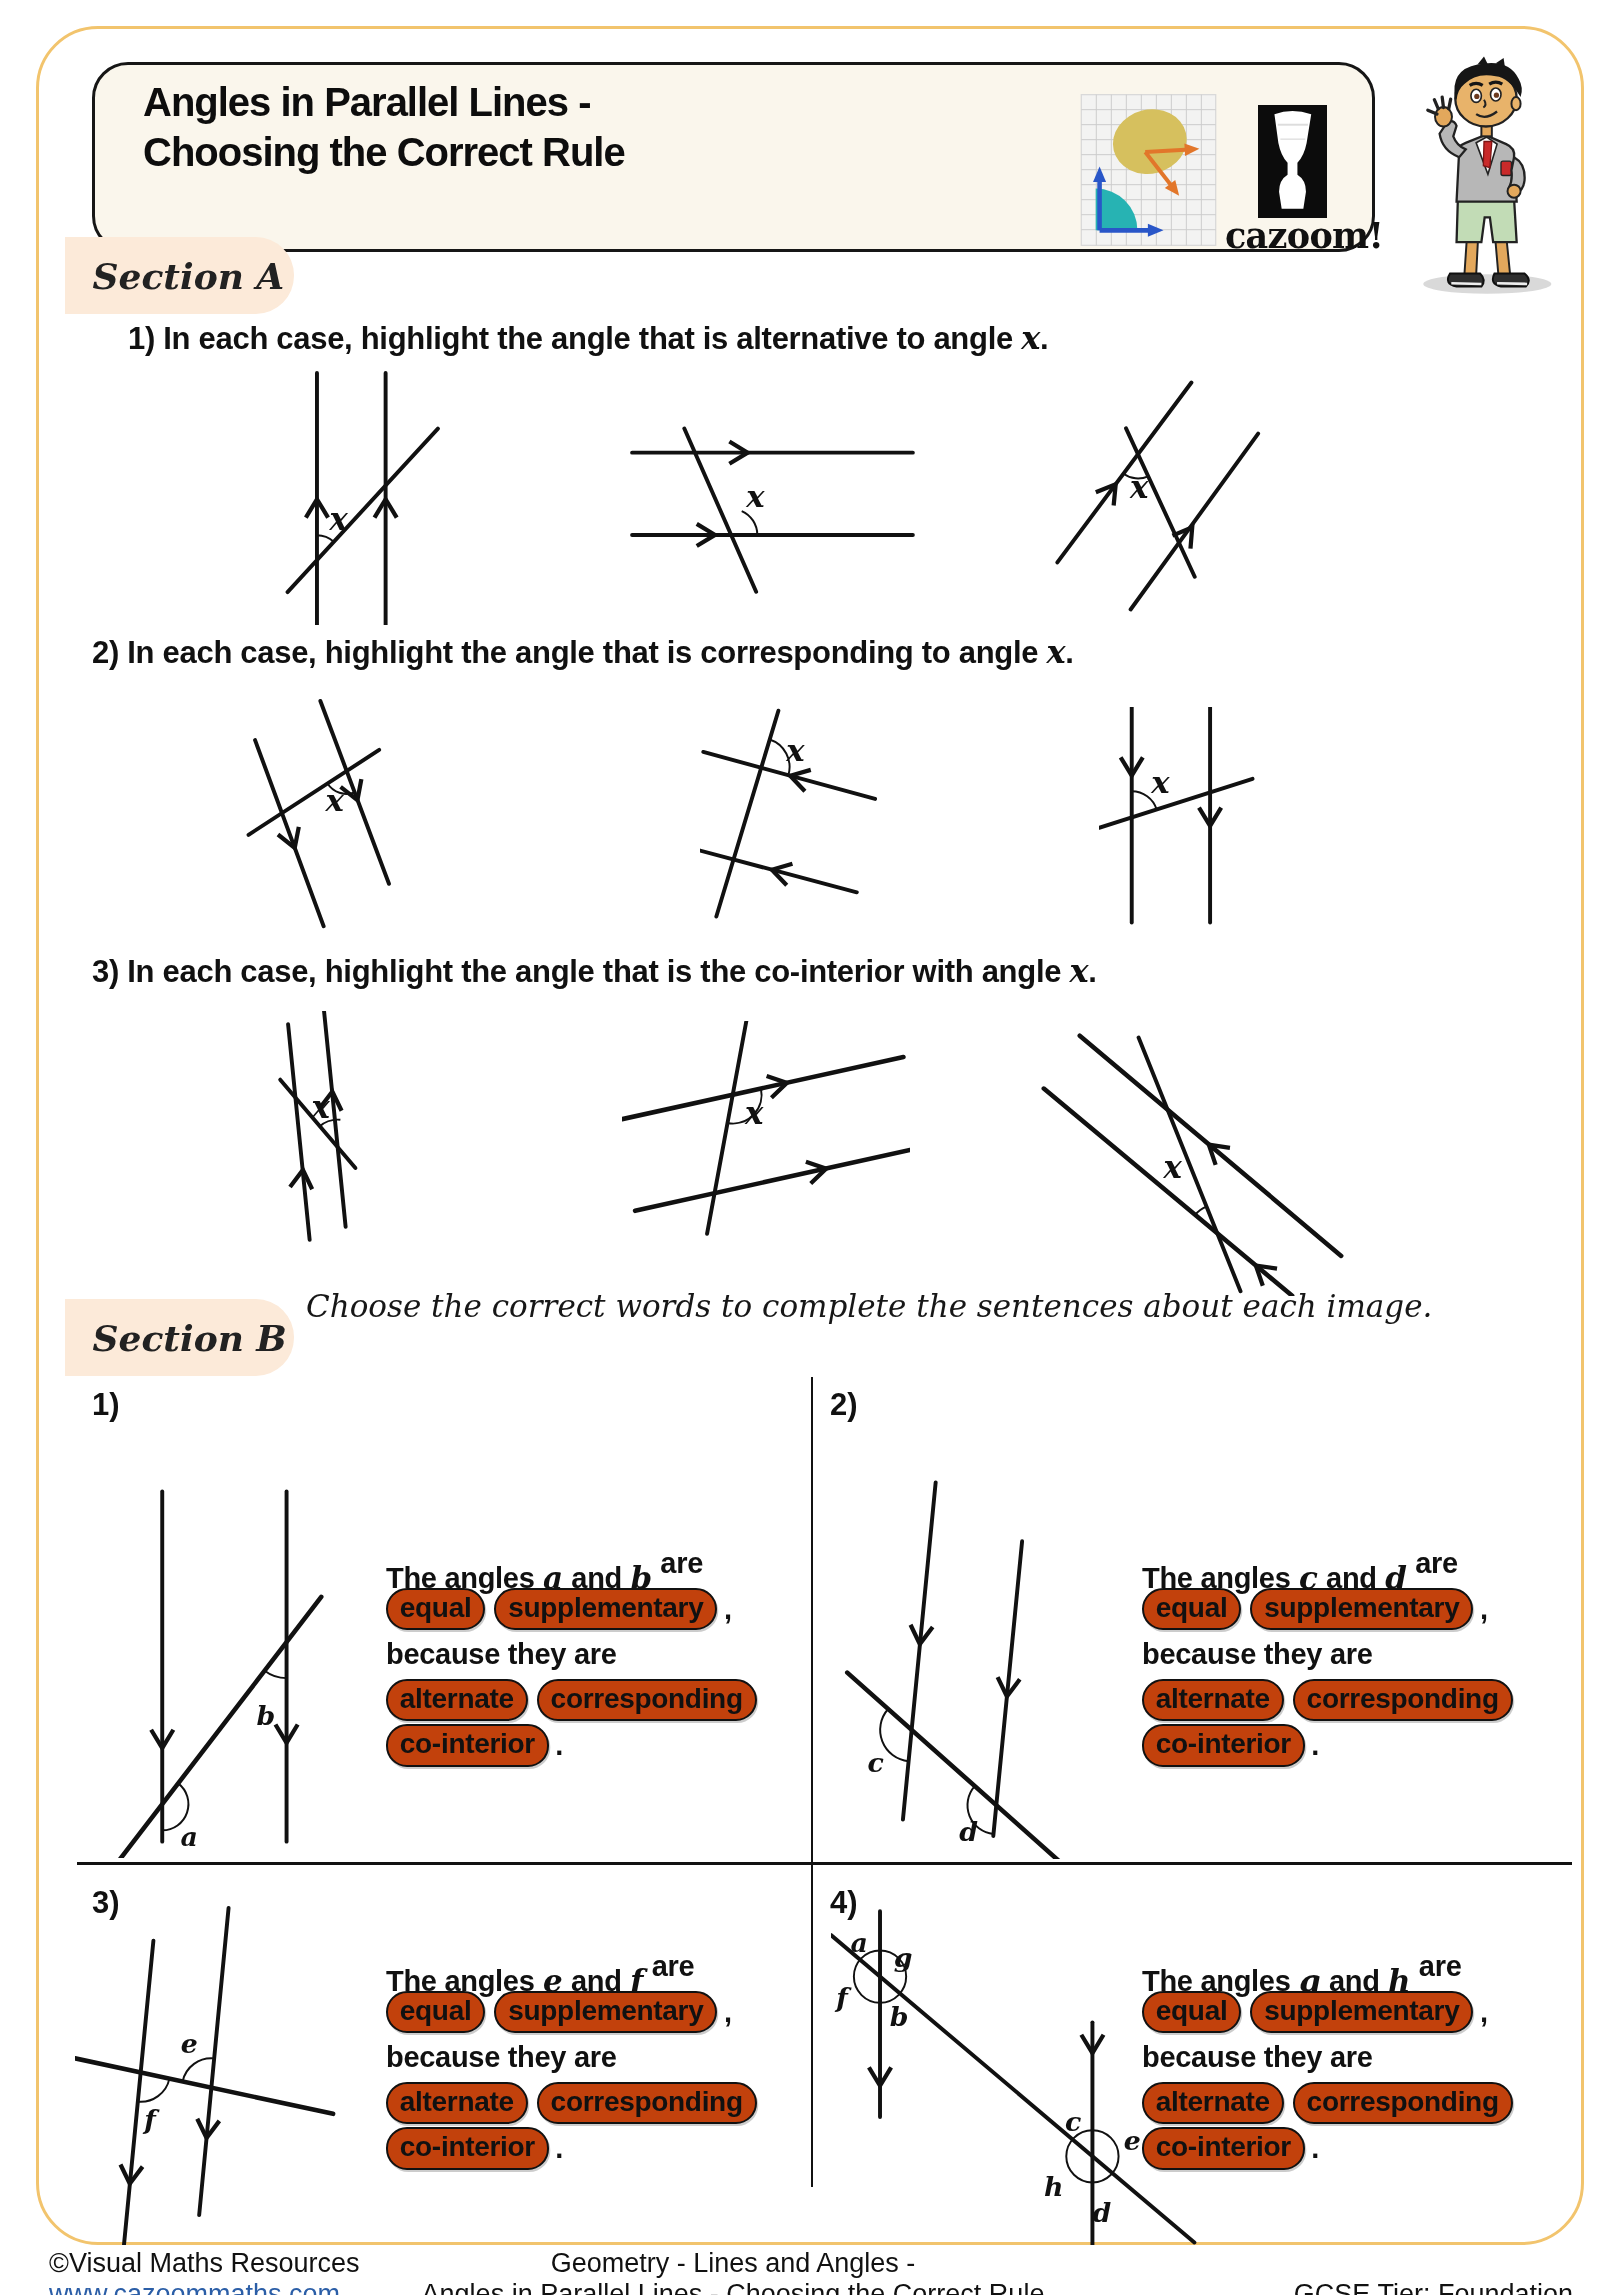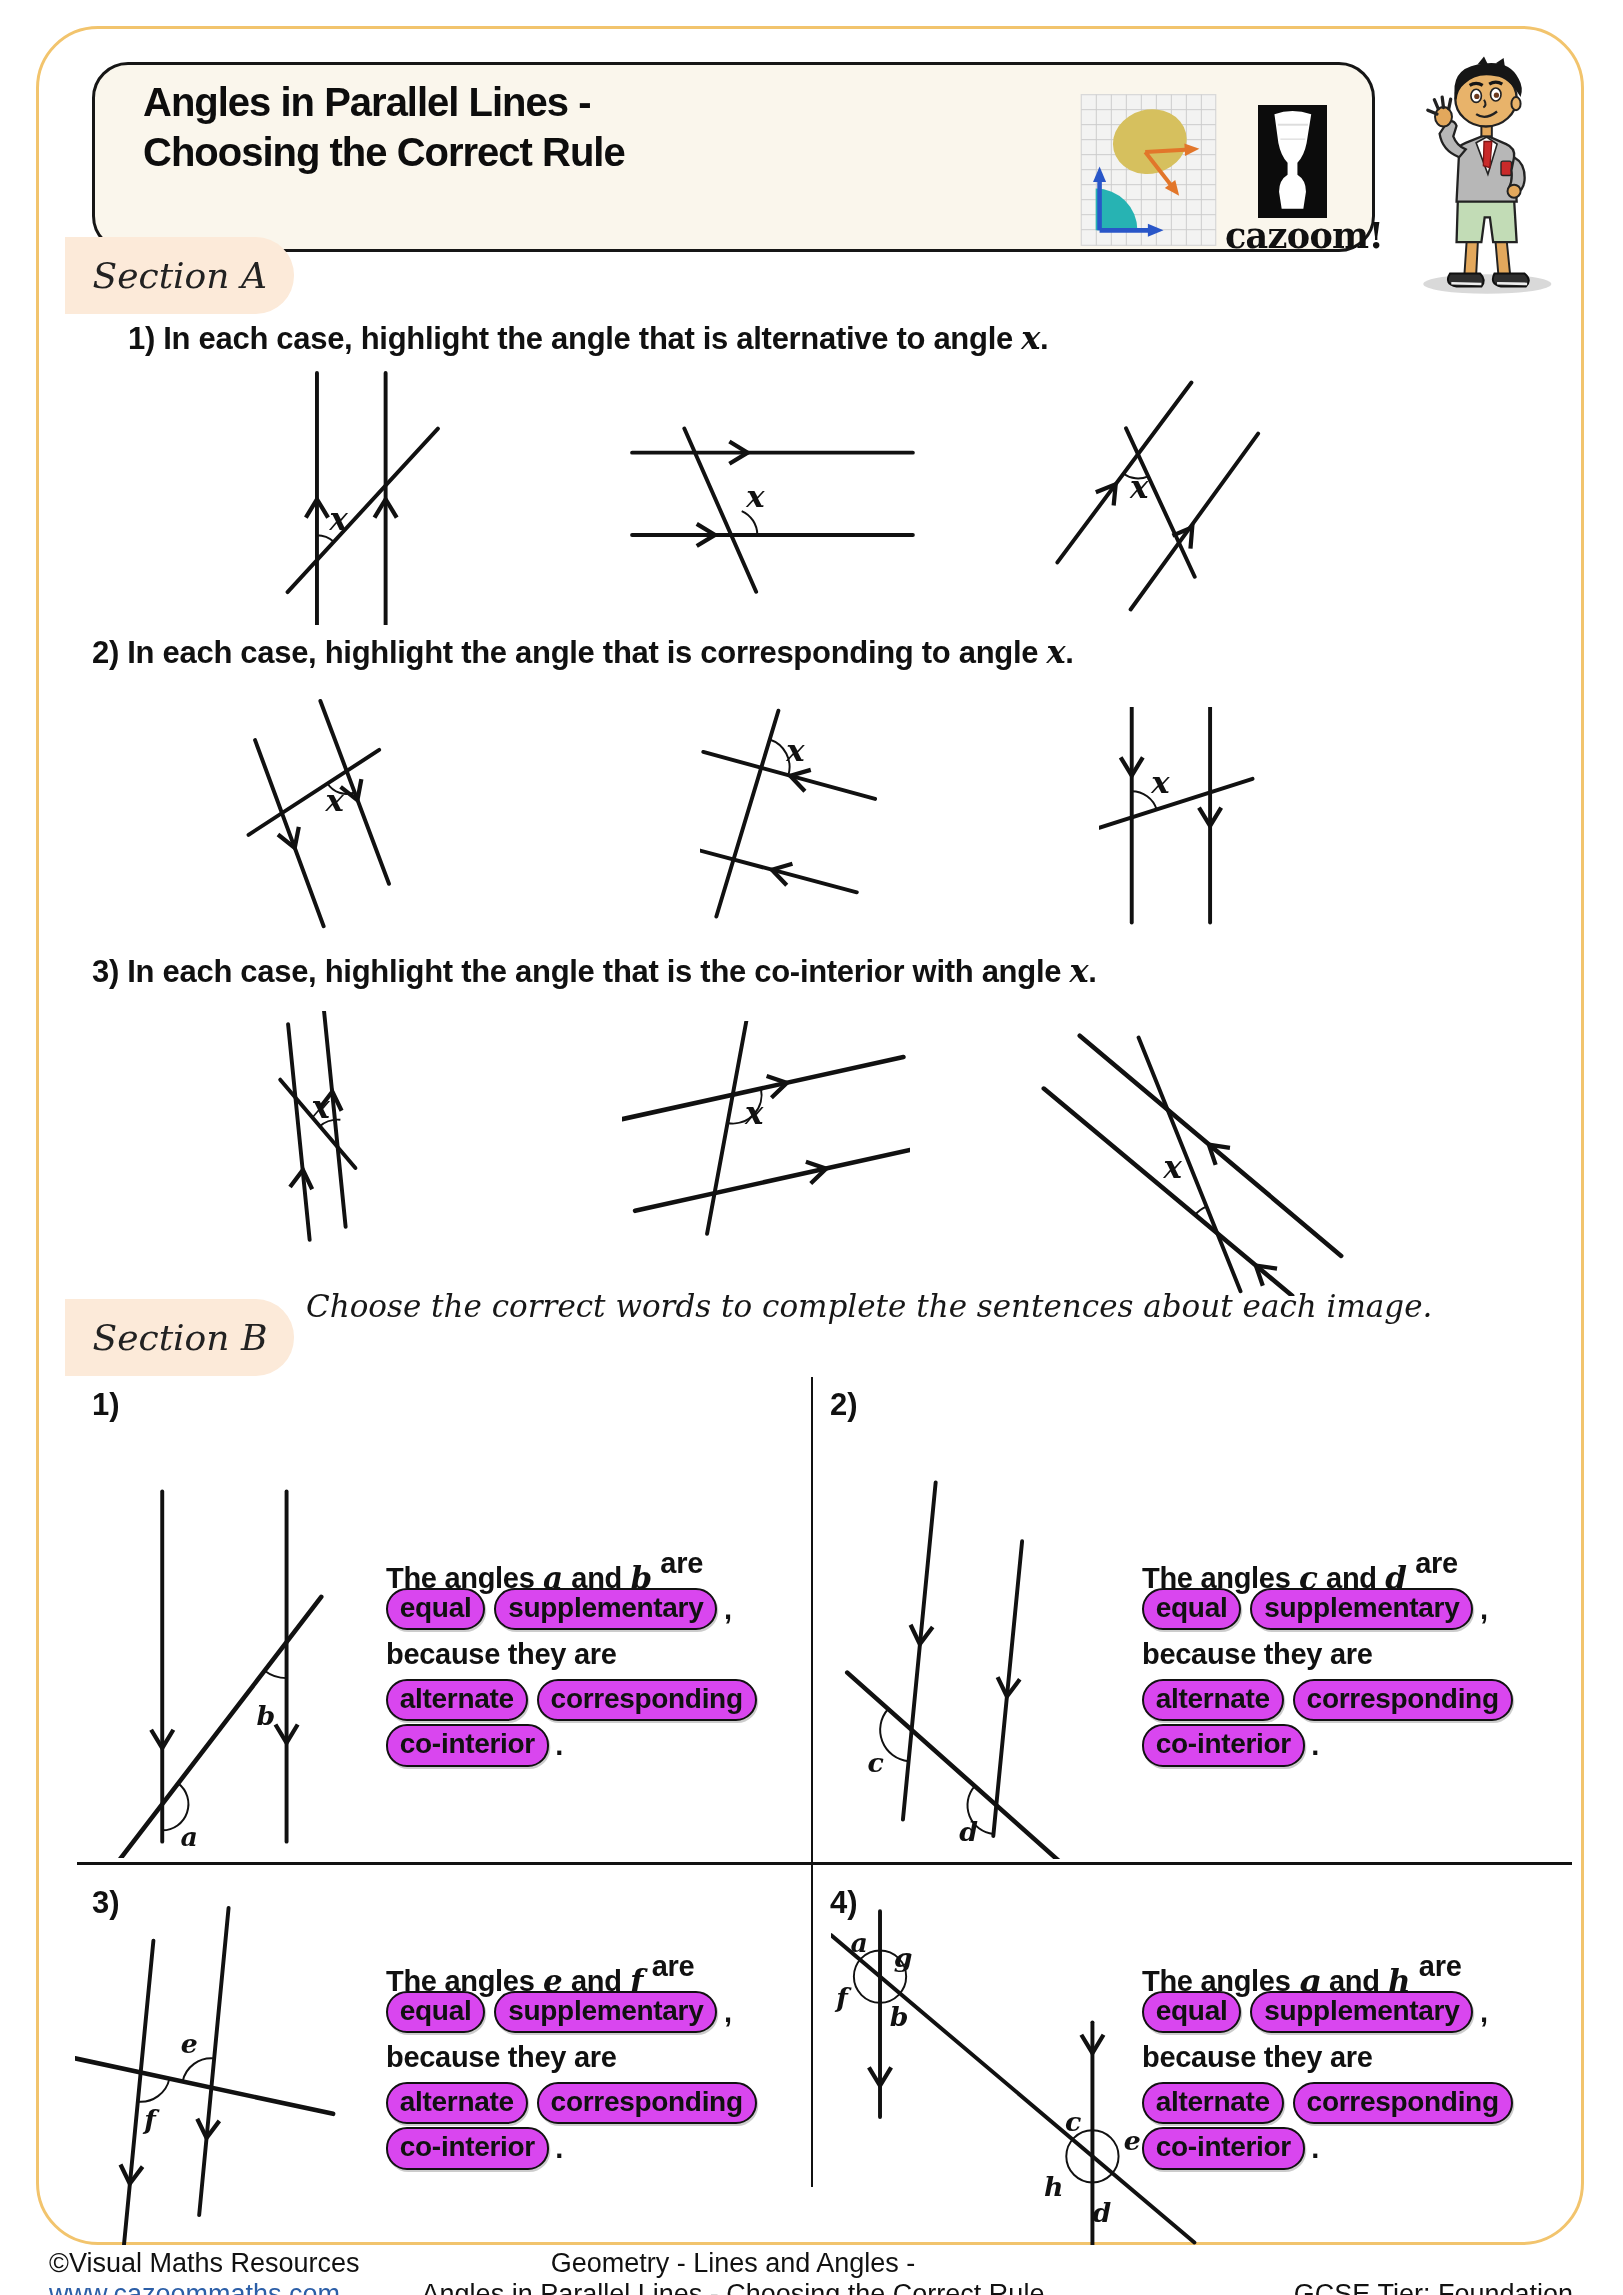--- a/index.html
+++ b/index.html
@@ -8,41 +8,41 @@
   .pageborder { position:absolute; left:36px; top:26px; width:1542px; height:2213px;
     border:3.3px solid #f2c46d; border-radius:62px; }
   .headerbox { position:absolute; left:92px; top:62px; width:1283px; height:190px;
     background:#faf6ec; border:3.9px solid #161616; border-radius:36px; box-sizing:border-box; }
   .title { position:absolute; left:143px; top:77px; font-size:40px; font-weight:bold;
     letter-spacing:-1px; line-height:50px; color:#0d0d0d; }
   .brand { position:absolute; left:1225px; top:215px; width:137px; text-align:center;
     font-family:"DejaVu Serif",serif; font-weight:bold; font-size:35px; letter-spacing:-0.7px; }
   .sectionlabel { position:absolute; left:65px; width:229px; height:77px; background:#fcead9;
     border-radius:0 38px 38px 0; display:flex; align-items:center; padding-left:27.5px; box-sizing:border-box;
-    font-family:"DejaVu Serif",serif; font-style:italic; font-weight:normal; font-size:36px; color:#222; }
+    font-family:"DejaVu Serif",serif; font-style:italic; font-weight:bold; font-size:36px; color:#222; }
   .qline { position:absolute; font-size:31px; font-weight:bold; letter-spacing:-0.3px; white-space:nowrap; }
   .qvar { font-family:"DejaVu Serif",serif; font-style:italic; font-weight:bold; font-size:32px; }
   .instruction { position:absolute; left:306px; top:1288px; font-family:"DejaVu Serif",serif;
     font-style:italic; font-size:31px; color:#171717; white-space:nowrap; }
   .vdivider { position:absolute; left:811px; top:1377px; width:2px; height:810px; background:#111; }
   .hdivider { position:absolute; left:77px; top:1862px; width:1495px; height:2.6px; background:#111; }
   .cellnum { position:absolute; font-size:31px; font-weight:bold; }
   .diag { position:absolute; }
   .ln { stroke:#111; stroke-width:6; fill:none; stroke-linecap:round; }
   .lnb { stroke:#111; stroke-width:7; fill:none; stroke-linecap:round; }
   .ch { stroke:#111; stroke-width:6.5; fill:none; stroke-linejoin:miter; }
   .arc { stroke:#111; stroke-width:3; fill:none; }
   .dl { font-family:"DejaVu Serif",serif; font-style:italic; font-weight:bold; font-size:47px; fill:#111; }
   .dls { font-family:"DejaVu Serif",serif; font-style:italic; font-weight:bold; font-size:41px; fill:#111; }
   .ptext { position:absolute; width:435px; font-size:29px; font-weight:bold; letter-spacing:-0.3px; }
   .tline { display:flex; align-items:center; height:39px; margin-bottom:6.5px; }
   .w { margin-right:8.5px;margin-top:29px; }
   .pvar { font-family:"DejaVu Serif",serif; font-style:italic; font-weight:bold; font-size:31px; }
   .opt { display:inline-flex; align-items:center; border:2px solid #111; border-radius:21px;
-    padding:2px 11.8px 4.6px; margin-right:9.2px; box-shadow:1.3px 2px 0 rgba(0,0,0,0.20); font-size:28px; background:#d946ef; }
+    padding:2px 11.8px 4.6px; margin-right:9.2px; box-shadow:1.3px 2px 0 rgba(0,0,0,0.20); font-size:28px; background:#c2410c; }
   .punct { margin-left:-2.6px; }
   .footer { position:absolute; font-size:27px; color:#111; font-weight:normal; }
   .flink { color:#2b5ea7; text-decoration:underline; text-decoration-thickness:2px; }
 </style>
 </head>
 <body>
 
 <div class="page">
   <div class="pageborder"></div>
 

